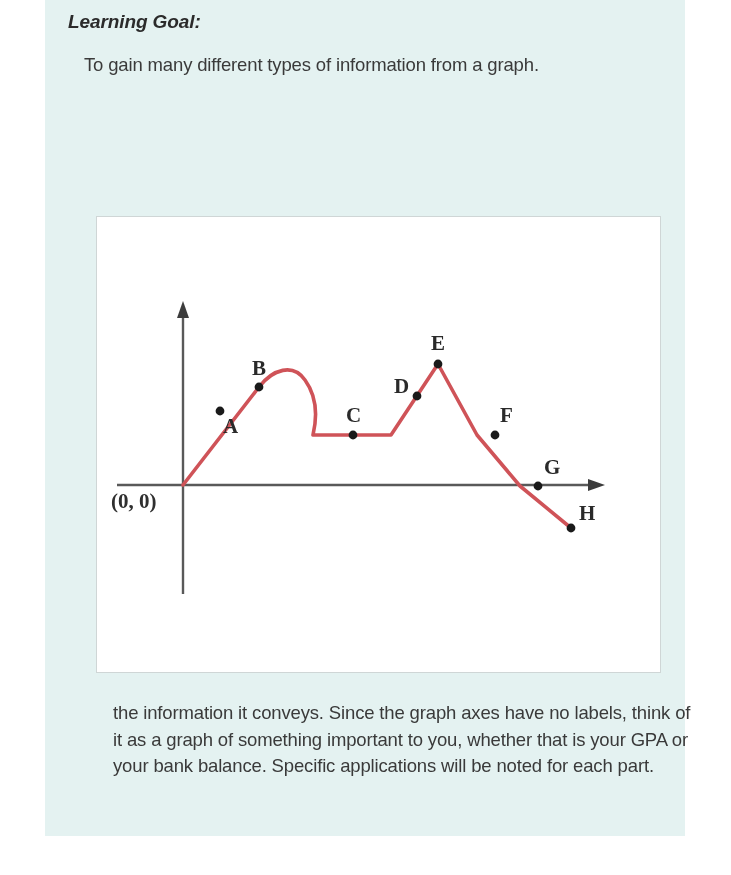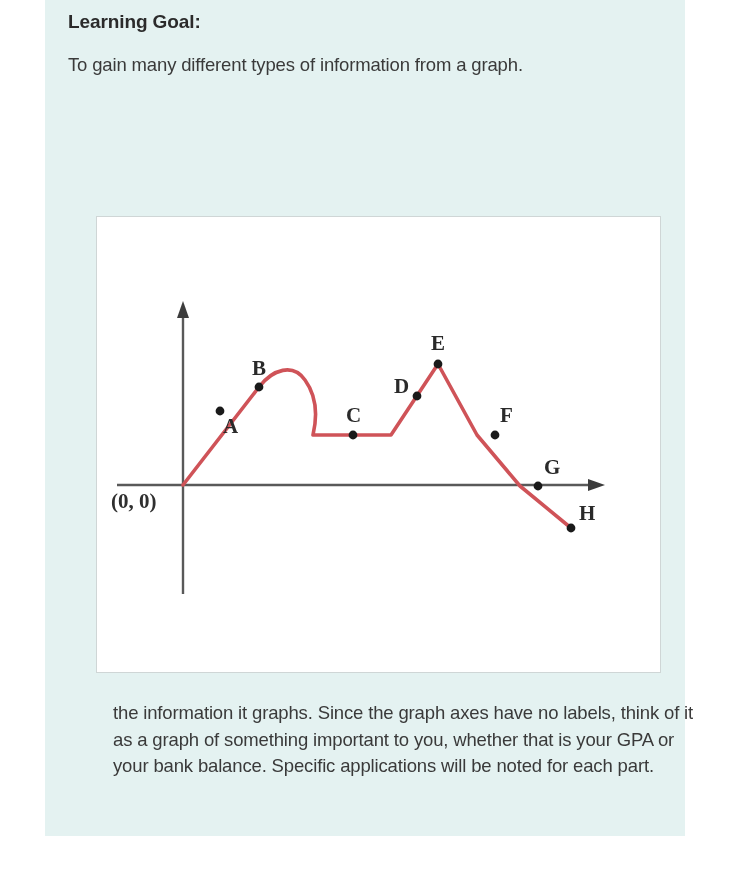--- a/index.html
+++ b/index.html
@@ -33,28 +33,29 @@
   }
 
   .heading {
     font-family: "Liberation Sans", sans-serif;
     font-size: 19px;
     font-weight: bold;
     color: #2b2b2b;
     letter-spacing: -0.1px;
     margin: 0 0 18px 0;
     line-height: 24px;
+    font-style: italic;
   }
 
   .para {
     font-family: "Liberation Sans", sans-serif;
     font-size: 18.5px;
     color: #3a3a3a;
     line-height: 26.5px;
-    margin: 0 0 17px 0;
+    margin: 0 0 17px 16px;
     letter-spacing: -0.15px;
   }
 
   .para.lead {
     margin-bottom: 19px;
   }
 
   
   #figure-card {
     position: absolute;
@@ -117,21 +118,21 @@
 <body>
 
 <div id="panel">
 
   <div id="content">
     <h2 class="heading">Learning Goal:</h2>
     <p class="para lead">To gain many different types of information from a graph.</p>
   </div>
 
   <div id="bottom-text">
-    <p class="para">the information it graphs. Since the graph axes have no labels, think of it as a graph of something important to you, whether that is your GPA or your bank balance. Specific applications will be noted for each part.</p>
+    <p class="para">the information it conveys. Since the graph axes have no labels, think of it as a graph of something important to you, whether that is your GPA or your bank balance. Specific applications will be noted for each part.</p>
   </div>
 
 </div>
 
 <div id="figure-card">
   <svg id="figure-svg" viewBox="0 0 565 457">
 
     <line class="axis-line" x1="86" y1="275" x2="86" y2="96"></line>
     <line class="axis-line" x1="86" y1="275" x2="86" y2="377"></line>
     <polygon class="axis-head" points="86,84 80,101 92,101"></polygon>

